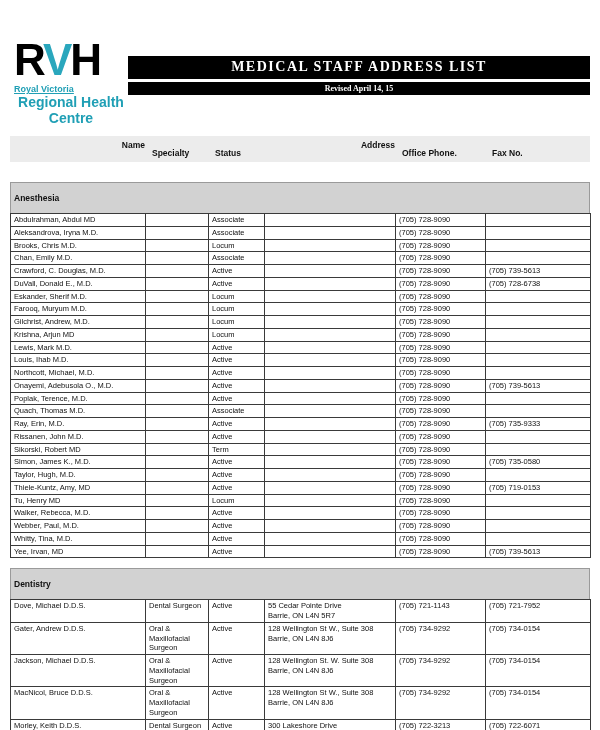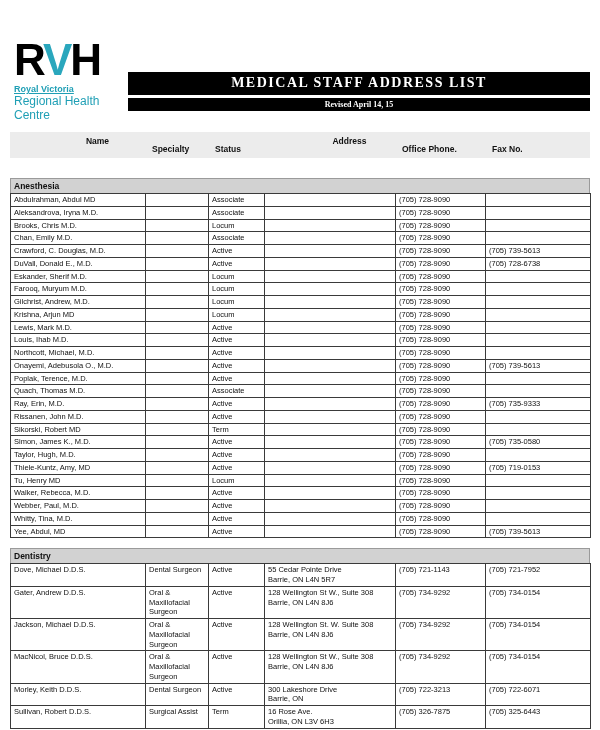--- a/index.html
+++ b/index.html
@@ -7,48 +7,48 @@
   body { font-family: "Liberation Sans", sans-serif; color: #111; }
   .page { position: relative; width: 600px; height: 718px; padding: 0 10px; background: #fff; }
 
   
   .top-row { display: flex; align-items: flex-start; padding-top: 38px; }
   .logo { width: 118px; flex: 0 0 118px; padding-left: 4px; }
   .logo-letters { font-size: 44px; font-weight: 700; letter-spacing: -2px; line-height: 1; }
   .lr, .lh { color: #000; }
   .lv { color: #2aa7bd; }
   .logo-line1 { color: #1f9fb5; font-weight: 700; font-size: 9px; margin-top: 2px; text-decoration: underline; }
-  .logo-line2 { color: #1f9fb5; font-weight: 400; font-size: 12px; }
-
-  .bars { flex: 1; margin-top: 34px; }
+  .logo-line2 { color: #1f9fb5; font-weight: 700; font-size: 14px; text-align: center; }
+
+  .bars { flex: 1; margin-top: 18px; }
   .title-bar {
     background: #000; color: #fff; text-align: center;
     font-family: "Liberation Serif", serif; font-weight: 700;
     font-size: 14px; letter-spacing: 1.5px; padding: 3px 0 4px 0;
   }
   .revised-bar {
     background: #000; color: #fff; text-align: center;
     font-family: "Liberation Serif", serif; font-weight: 700;
     font-size: 8px; padding: 2px 7px; margin-top: 3px;
   }
 
   
   .col-header {
     margin-top: 10px; width: 580px; background: #ececec;
     display: grid; grid-template-columns: 135px 63px 56px 131px 90px 105px;
     font-weight: 700; font-size: 8.5px; padding: 4px 0;
   }
-  .ch0, .ch3 { text-align: center; padding-left: 40px; }
+  .ch0, .ch3 { text-align: right; padding-left: 40px; }
   .ch1, .ch2, .ch4, .ch5 { text-align: left; padding-left: 7px; margin-top: 8px; }
 
   
   #sections { margin-top: 20px; width: 580px; }
   .section-bar {
     background: #d2d2d2; border: 1px solid #9a9a9a; border-bottom: none;
-    font-weight: 700; font-size: 8.5px; padding: 2px 3px; margin-top: 0;
+    font-weight: 700; font-size: 8.5px; padding: 10px 3px; margin-top: 0;
   }
   .section-block { margin-bottom: 10px; }
   table.staff { border-collapse: collapse; table-layout: fixed; width: 580px; }
   table.staff td {
     border: 1px solid #3a3a3a; font-size: 7.5px; line-height: 1.3;
     padding: 1px 3px; vertical-align: top; overflow: hidden;
   }
   td.c3 { white-space: pre-line; }
 </style>
 </head>
@@ -294,21 +294,21 @@
             </tr>
             <tr>
               <td class="c0">Whitty, Tina, M.D.</td>
               <td class="c1"></td>
               <td class="c2">Active</td>
               <td class="c3"></td>
               <td class="c4">(705) 728-9090</td>
               <td class="c5"></td>
             </tr>
             <tr>
-              <td class="c0">Yee, Abdul, MD</td>
+              <td class="c0">Yee, Irvan, MD</td>
               <td class="c1"></td>
               <td class="c2">Active</td>
               <td class="c3"></td>
               <td class="c4">(705) 728-9090</td>
               <td class="c5">(705) 739-5613</td>
             </tr>
           </tbody>
         </table>
       </div>
       <div class="section-block">

